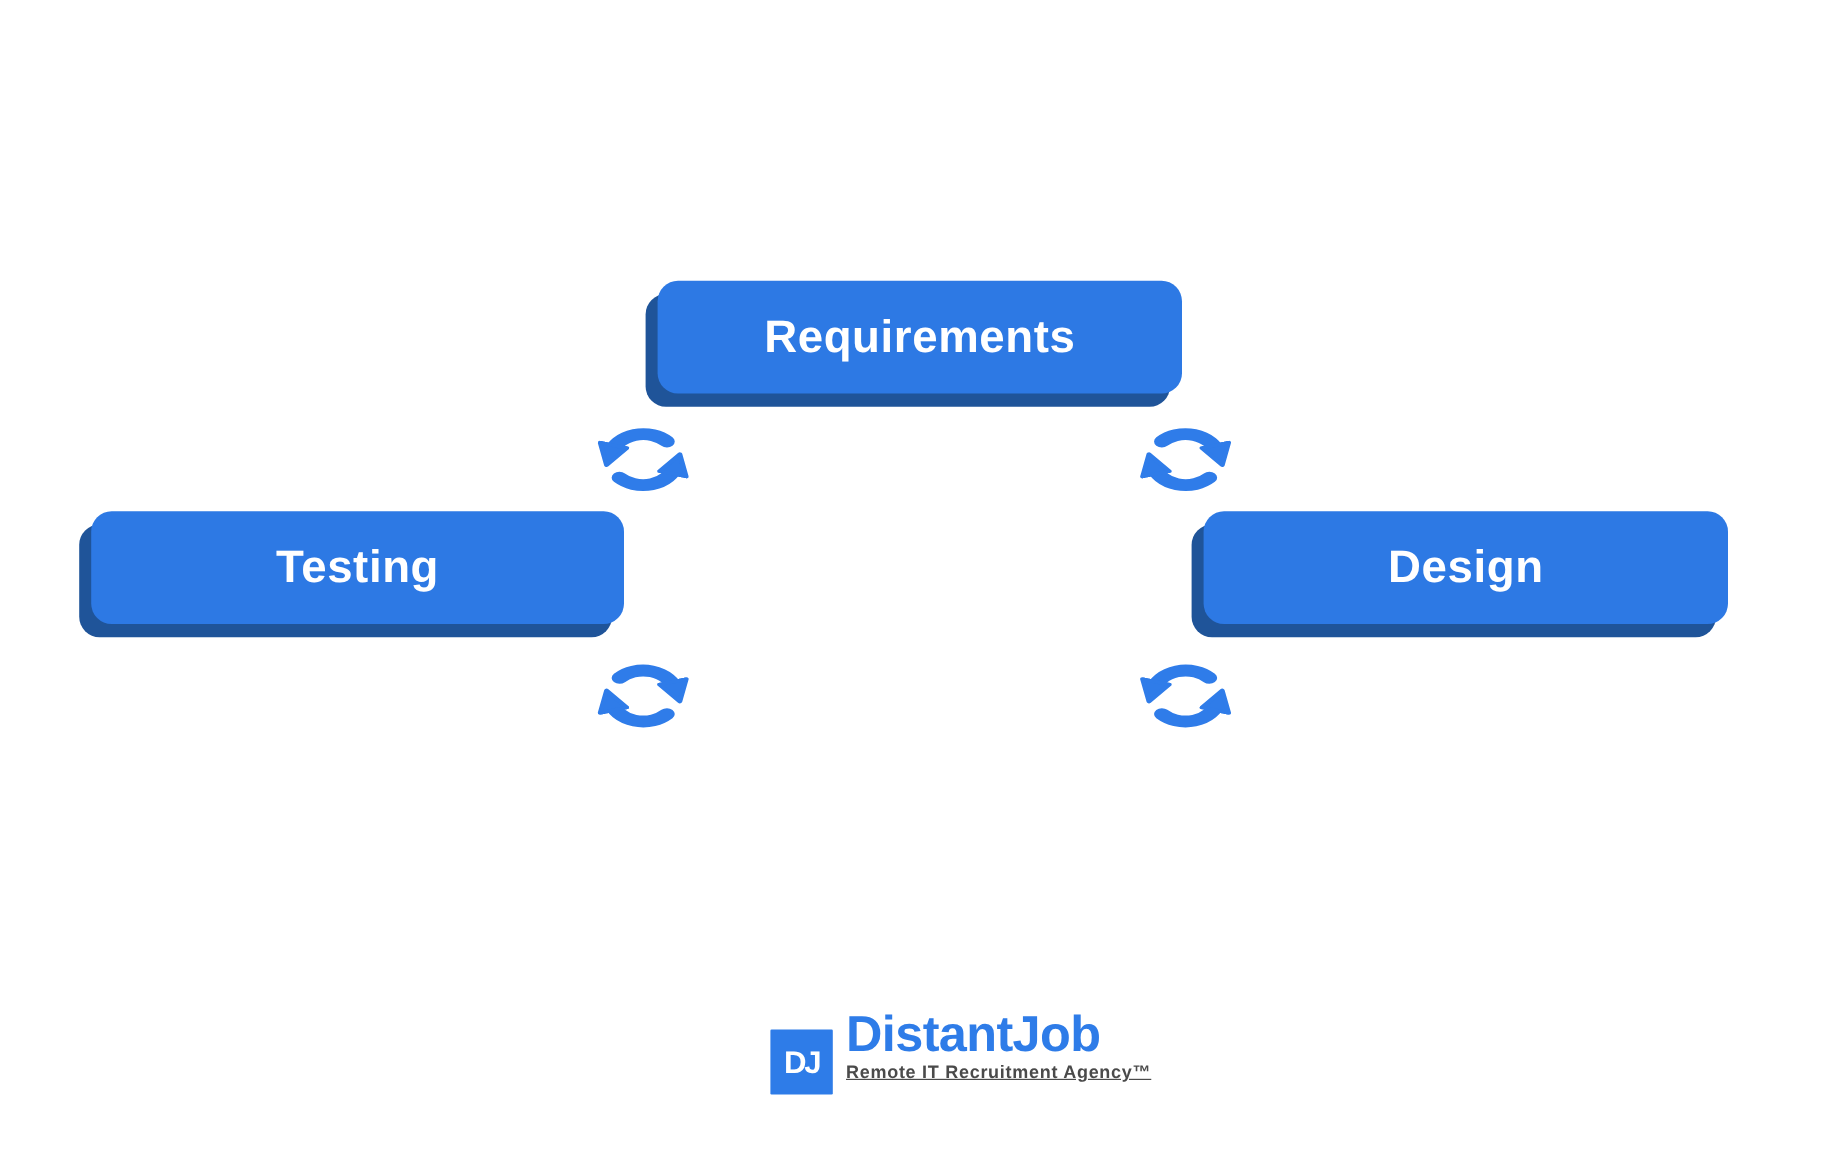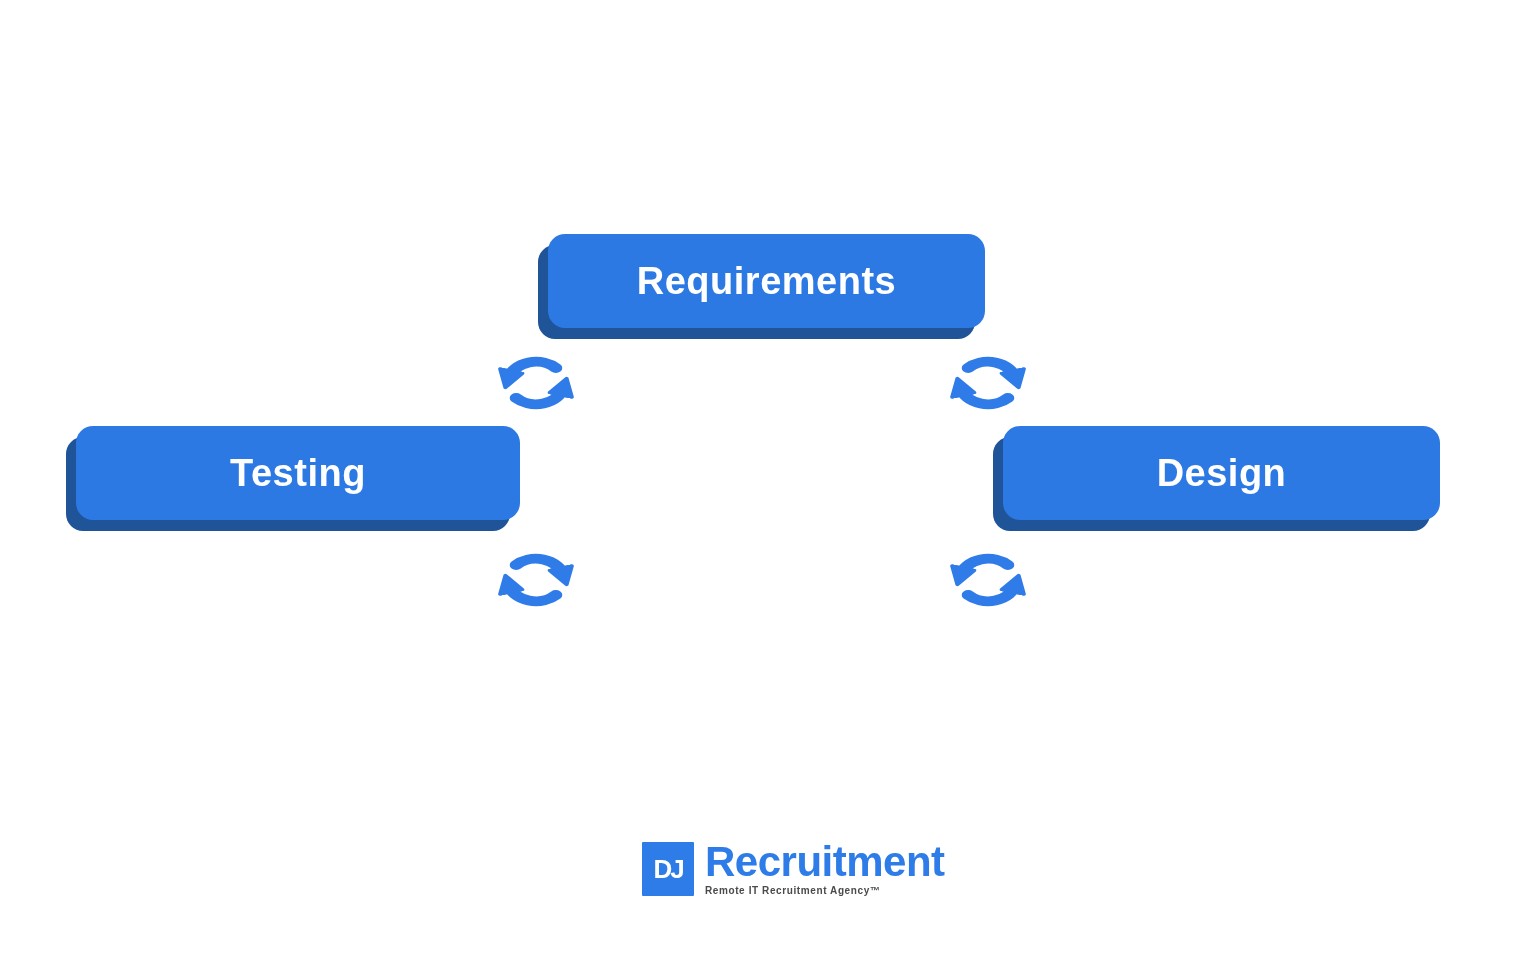--- a/index.html
+++ b/index.html
@@ -36,28 +36,29 @@
   .pos-arrow-tr { left:938px; top:345px; }
   .pos-arrow-bl { left:486px; top:542px; }
   .pos-arrow-br { left:938px; top:542px; }
 
   .logo { position:absolute; left:642px; top:842px; display:flex; align-items:flex-start; gap:11px; }
   .logo-mark {
     width:52px; height:54px; background:#2E7CE8; border-radius:1px;
     display:flex; align-items:center; justify-content:center;
     color:#ffffff; font-weight:700; font-size:26px; letter-spacing:-2px;
     flex:0 0 auto;
+    margin-top:16px;
   }
   .logo-name {
     color:#2E7CE8; font-size:42px; font-weight:700;
     line-height:40px; letter-spacing:-0.5px; white-space:nowrap;
   }
   .logo-tagline {
-    color:#4A4A4A; font-size:10px; font-weight:700;
-    letter-spacing:0.6px; margin-top:3px; white-space:nowrap;
+    color:#4A4A4A; font-size:15px; font-weight:700;
+    letter-spacing:0.6px; margin-top:3px; white-space:nowrap;text-decoration:underline;
   }
 </style>
 </head>
 <body>
 
 <div class="canvas">
 
   <svg width="0" height="0" style="position:absolute" aria-hidden="true">
     <defs>
       <marker id="ah" viewBox="0 0 10 10" refX="4" refY="5" markerWidth="2.1" markerHeight="2.1" orient="auto">
@@ -104,18 +105,18 @@
     </svg>
   <svg class="cycle pos-arrow-br" viewBox="0 0 100 100" preserveAspectRatio="none">
       <use href="#cycleArrows"></use>
     </svg>
 
   <div class="logo">
     <div class="logo-mark">
       <span>DJ</span>
     </div>
     <div class="logo-text">
-      <div class="logo-name">Recruitment</div>
+      <div class="logo-name">DistantJob</div>
       <div class="logo-tagline">Remote IT Recruitment Agency™</div>
     </div>
   </div>
 
 </div>
 
 </body></html>

